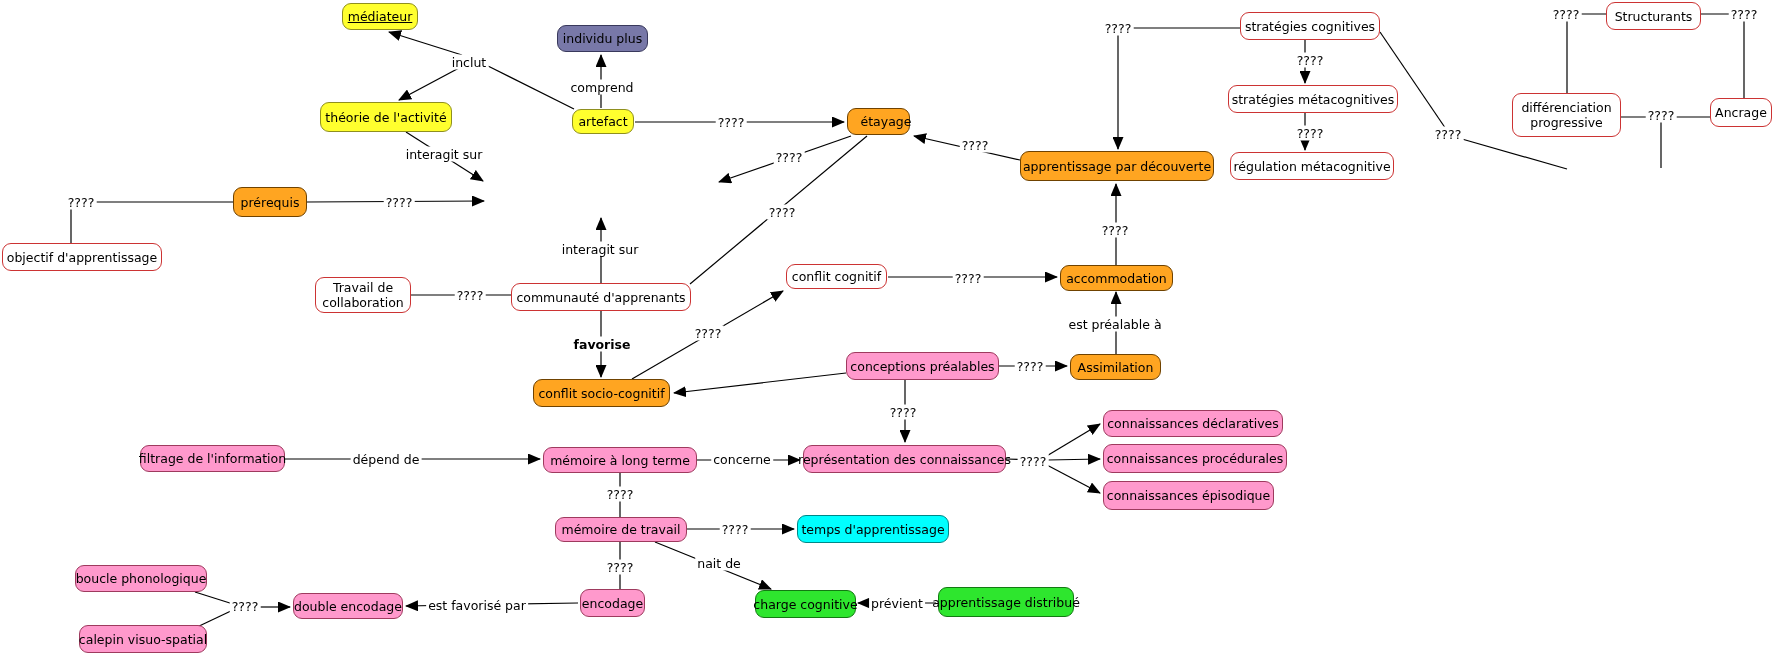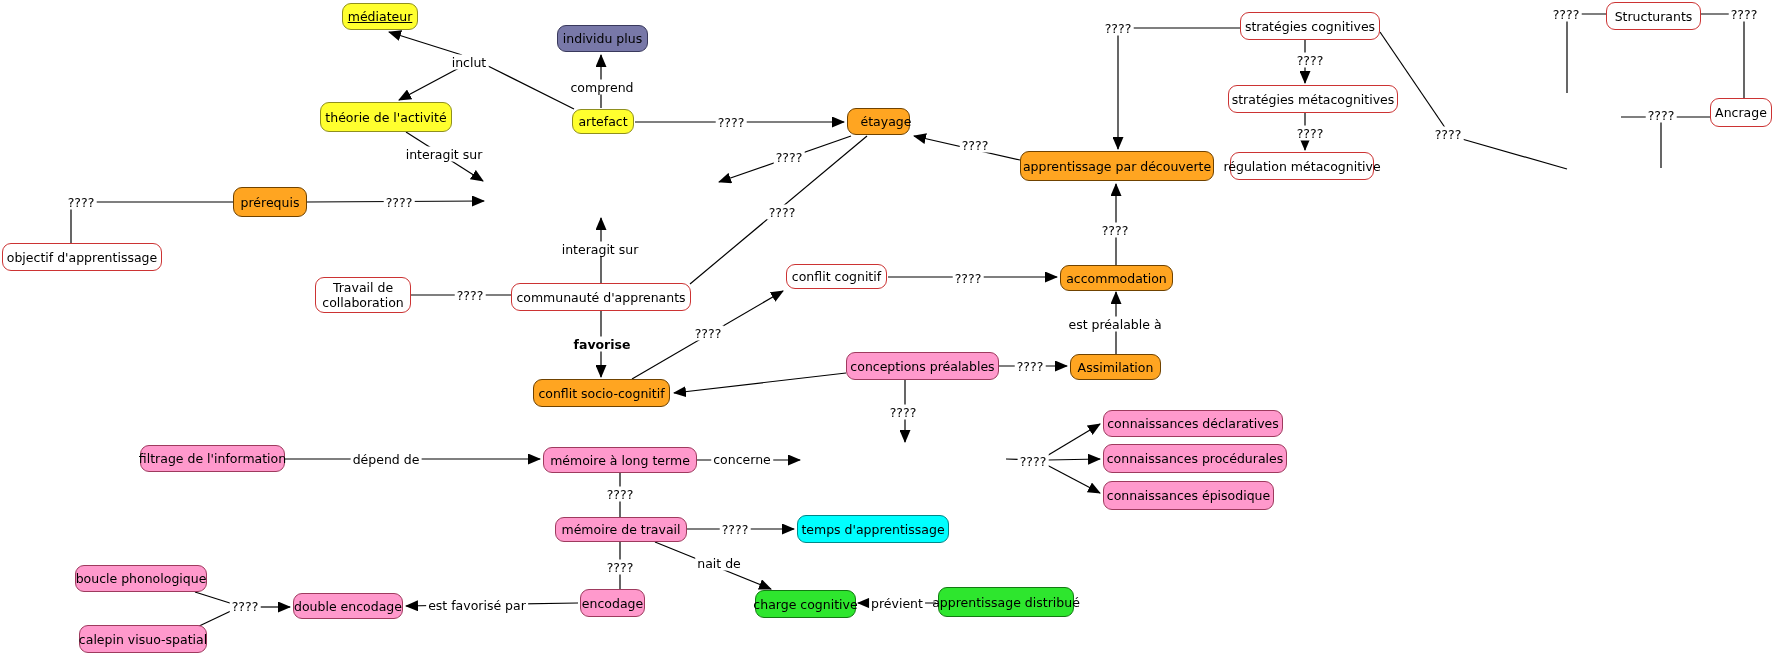--- a/index.html
+++ b/index.html
@@ -125,25 +125,27 @@
     <div class="node multiline" style="left: 315px; top: 277px; width: 96px; height: 36px; background: rgb(255, 255, 255); border-color: rgb(204, 51, 51);">Travail de collaboration</div>
     <div class="node" style="left: 511px; top: 283px; width: 180px; height: 28px; background: rgb(255, 255, 255); border-color: rgb(204, 51, 51);">communauté d'apprenants</div>
     <div class="node" style="left: 786px; top: 264px; width: 101px; height: 25px; background: rgb(255, 255, 255); border-color: rgb(204, 51, 51);">conflit cognitif</div>
     <div class="node" style="left: 1020px; top: 151px; width: 194px; height: 30px; background: rgb(255, 165, 33); border-color: rgb(111, 66, 0);">apprentissage par découverte</div>
     <div class="node" style="left: 1060px; top: 265px; width: 113px; height: 26px; background: rgb(255, 165, 33); border-color: rgb(111, 66, 0);">accommodation</div>
     <div class="node" style="left: 1070px; top: 354px; width: 91px; height: 26px; background: rgb(255, 165, 33); border-color: rgb(111, 66, 0);">Assimilation</div>
     <div class="node" style="left: 846px; top: 352px; width: 153px; height: 28px; background: rgb(255, 153, 204); border-color: rgb(158, 58, 94);">conceptions préalables</div>
     <div class="node" style="left: 533px; top: 379px; width: 137px; height: 28px; background: rgb(255, 165, 33); border-color: rgb(111, 66, 0);">conflit socio-cognitif</div>
     <div class="node" style="left: 1240px; top: 12px; width: 140px; height: 28px; background: rgb(255, 255, 255); border-color: rgb(204, 51, 51);">stratégies cognitives</div>
     <div class="node" style="left: 1228px; top: 85px; width: 170px; height: 28px; background: rgb(255, 255, 255); border-color: rgb(204, 51, 51);">stratégies métacognitives</div>
-    <div class="node" style="left: 1230px; top: 152px; width: 144px; height: 28px; background: rgb(255, 255, 255); border-color: rgb(204, 51, 51);">régulation métacognitive</div>
+    <div class="node" style="left: 1230px; top: 152px; width: 164px; height: 28px; background: rgb(255, 255, 255); border-color: rgb(204, 51, 51);">régulation métacognitive</div>
     <div class="node" style="left: 1606px; top: 2px; width: 95px; height: 28px; background: rgb(255, 255, 255); border-color: rgb(204, 51, 51);">Structurants</div>
+    <div class="node multiline" style="left: 1512px; top: 93px; width: 109px; height: 44px; background: rgb(255, 255, 255); border-color: rgb(204, 51, 51);">différenciation progressive</div>
     <div class="node" style="left: 1710px; top: 98px; width: 62px; height: 29px; background: rgb(255, 255, 255); border-color: rgb(204, 51, 51);">Ancrage</div>
     <div class="node" style="left: 140px; top: 445px; width: 145px; height: 27px; background: rgb(255, 153, 204); border-color: rgb(158, 58, 94);">filtrage de l'information</div>
     <div class="node" style="left: 543px; top: 447px; width: 154px; height: 26px; background: rgb(255, 153, 204); border-color: rgb(158, 58, 94);">mémoire à long terme</div>
+    <div class="node" style="left: 803px; top: 445px; width: 203px; height: 28px; background: rgb(255, 153, 204); border-color: rgb(158, 58, 94);">représentation des connaissances</div>
     <div class="node" style="left: 1103px; top: 410px; width: 180px; height: 27px; background: rgb(255, 153, 204); border-color: rgb(158, 58, 94);">connaissances déclaratives</div>
     <div class="node" style="left: 1103px; top: 444px; width: 184px; height: 29px; background: rgb(255, 153, 204); border-color: rgb(158, 58, 94);">connaissances procédurales</div>
     <div class="node" style="left: 1103px; top: 481px; width: 171px; height: 29px; background: rgb(255, 153, 204); border-color: rgb(158, 58, 94);">connaissances épisodique</div>
     <div class="node" style="left: 555px; top: 517px; width: 132px; height: 25px; background: rgb(255, 153, 204); border-color: rgb(158, 58, 94);">mémoire de travail</div>
     <div class="node" style="left: 797px; top: 515px; width: 152px; height: 28px; background: rgb(0, 255, 255); border-color: rgb(0, 136, 136);">temps d'apprentissage</div>
     <div class="node" style="left: 75px; top: 565px; width: 132px; height: 27px; background: rgb(255, 153, 204); border-color: rgb(158, 58, 94);">boucle phonologique</div>
     <div class="node" style="left: 79px; top: 625px; width: 128px; height: 28px; background: rgb(255, 153, 204); border-color: rgb(158, 58, 94);">calepin visuo-spatial</div>
     <div class="node" style="left: 293px; top: 593px; width: 110px; height: 26px; background: rgb(255, 153, 204); border-color: rgb(158, 58, 94);">double encodage</div>
     <div class="node" style="left: 580px; top: 589px; width: 65px; height: 28px; background: rgb(255, 153, 204); border-color: rgb(158, 58, 94);">encodage</div>
     <div class="node" style="left: 755px; top: 590px; width: 101px; height: 28px; background: rgb(46, 230, 46); border-color: rgb(18, 122, 18);">charge cognitive</div>

